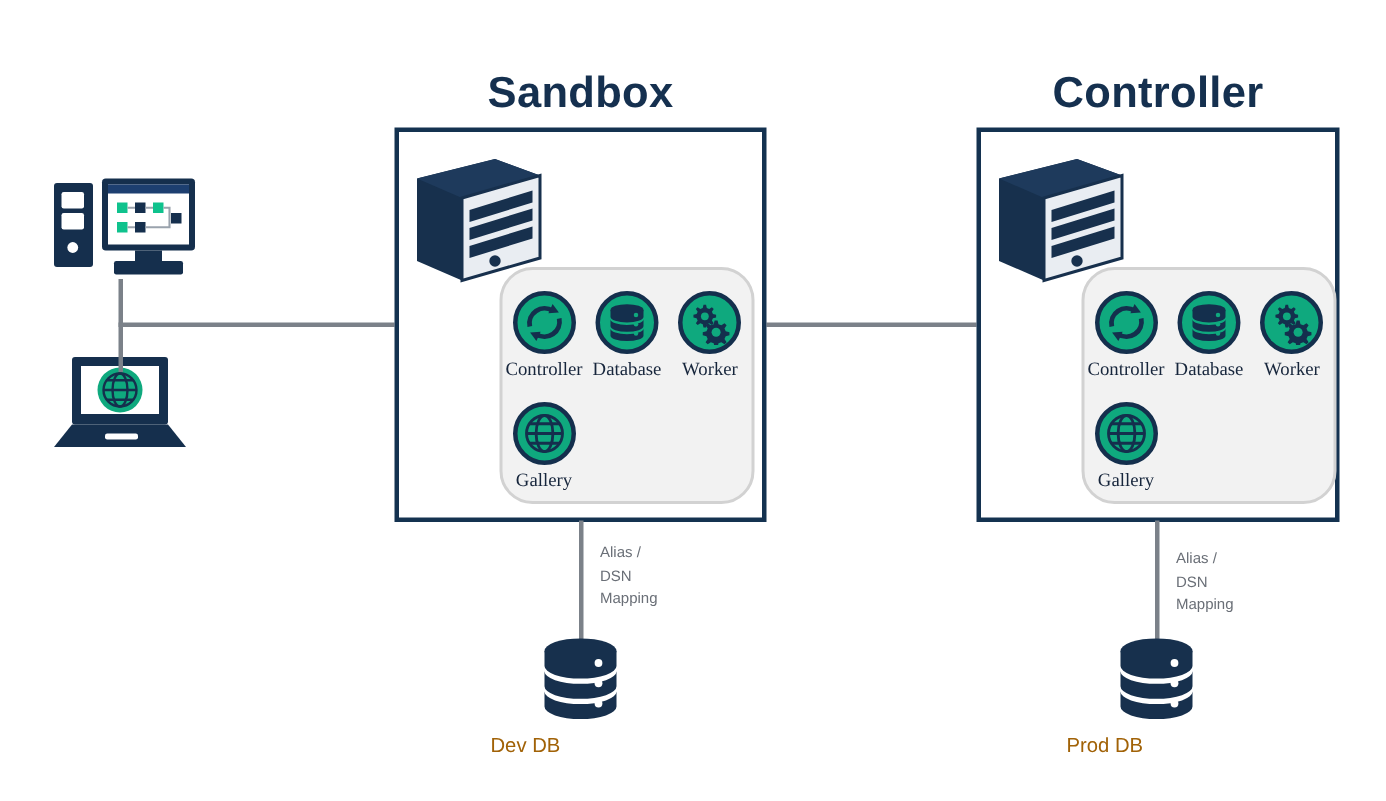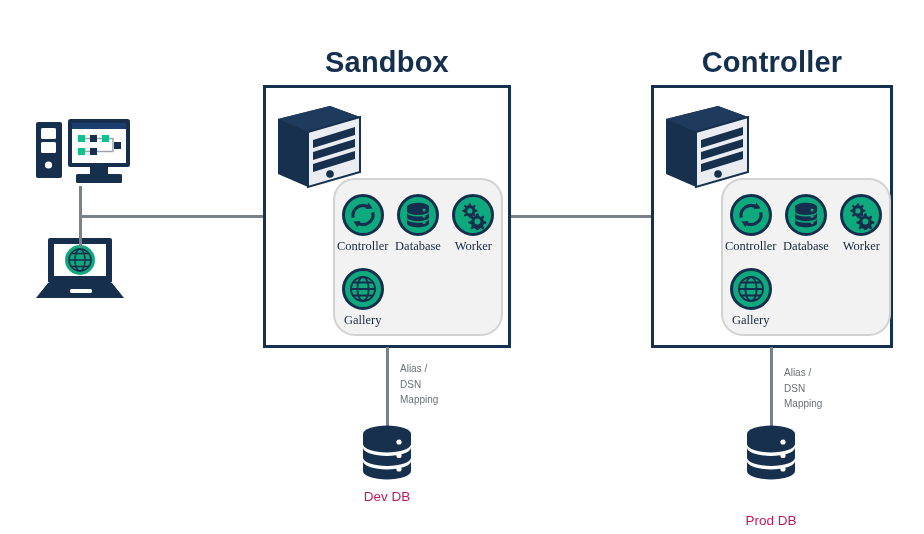--- a/index.html
+++ b/index.html
@@ -90,24 +90,24 @@
     width: 3px;
     background: #7b8189;
   }
 
   
   .extdb {
     position: absolute;
   }
   .extdb-label {
     position: absolute;
-    text-align: center;
+    text-align: left;
     font-family: "Liberation Sans", sans-serif;
     font-size: 13.5px;
-    color: #be185d;
+    color: #a16207;
     white-space: nowrap;
   }
   .mapping-label {
     position: absolute;
     text-align: center;
     font-family: "Liberation Sans", sans-serif;
     font-size: 10px;
     line-height: 15.5px;
     color: #6a6f77;
     white-space: nowrap;
@@ -362,15 +362,15 @@
         <path d="M5 10 v10 a24 8.4 0 0 0 48 0 V10 Z"></path>
         <path d="M5 23.5 v10 a24 8.4 0 0 0 48 0 v-10 a24 8.4 0 0 1 -48 0 Z"></path>
         <path d="M5 37 v10 a24 8.4 0 0 0 48 0 V37 a24 8.4 0 0 1 -48 0 Z"></path>
       </g>
       <circle cx="41" cy="18" r="2.6" fill="#ffffff"></circle>
       <circle cx="41" cy="31.5" r="2.6" fill="#ffffff"></circle>
       <circle cx="41" cy="45" r="2.6" fill="#ffffff"></circle>
     </svg>
   </div>
 
-  <div class="extdb-label" style="left:711px; top:513px; width:120px;">Prod  DB</div>
+  <div class="extdb-label" style="left:711px; top:489px; width:120px;">Prod  DB</div>
 
 </div>
 
 </body></html>

